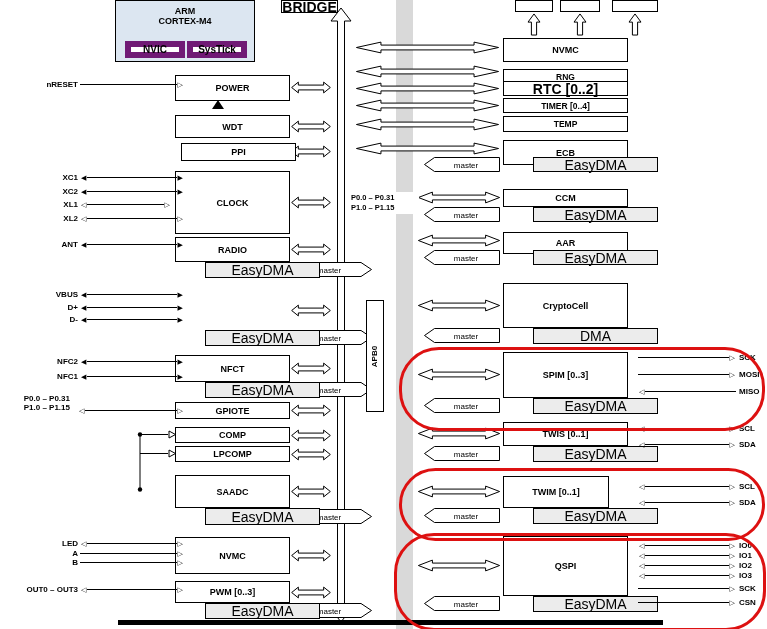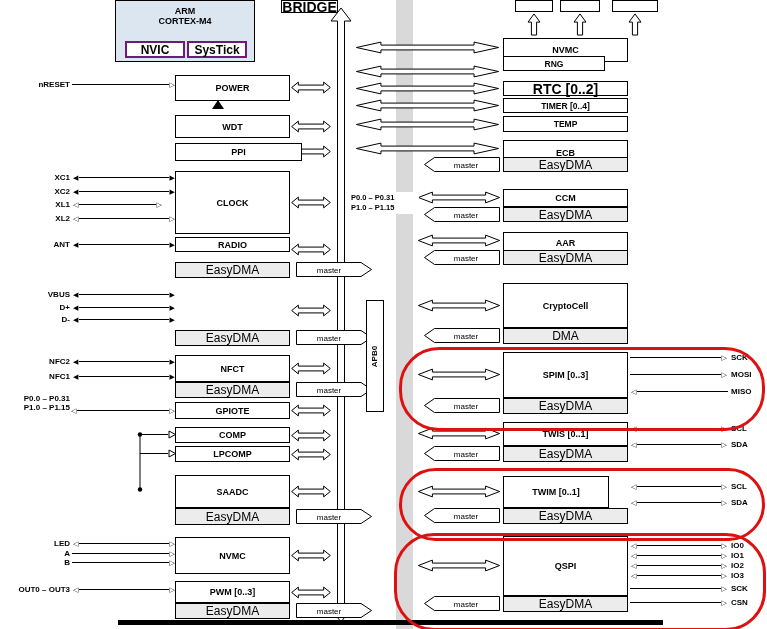--- a/index.html
+++ b/index.html
@@ -2,26 +2,26 @@
 <html><head>
 <meta charset="utf-8">
 <style>
   html,body{margin:0;padding:0;background:#fff;}
   #stage{position:relative;width:767px;height:629px;overflow:hidden;background:#fff;
          font-family:"Liberation Sans",sans-serif;color:#000;}
   .abs{position:absolute;}
   .blk{position:absolute;background:#fff;border:1px solid #000;display:flex;align-items:center;
        justify-content:center;font-weight:bold;font-size:9px;text-align:center;z-index:3;box-sizing:border-box;}
   .dma{position:absolute;background:#ececec;border:1px solid #000;display:flex;align-items:center;
-       justify-content:center;font-size:12px;z-index:3;box-sizing:border-box;}
+       justify-content:center;font-size:14px;z-index:3;box-sizing:border-box;margin-left:30px;}
   .cpu{background:#dce6f1;flex-direction:column;justify-content:flex-start;padding-top:5px;}
-  .sub{position:absolute;background:#fff;border:2px solid #701a75;display:flex;align-items:center;
-       justify-content:center;font-weight:bold;font-size:12px;box-sizing:border-box;}
+  .sub{position:absolute;background:#fff;border:6px solid #701a75;display:flex;align-items:center;
+       justify-content:center;font-weight:bold;font-size:10px;box-sizing:border-box;}
   .bus{position:absolute;background:#d9d9d9;z-index:0;}
-  .sig{position:absolute;display:flex;align-items:center;font-size:8px;font-weight:bold;height:11px;z-index:4;}
+  .sig{position:absolute;display:flex;align-items:center;font-size:8px;font-weight:bold;height:11px;z-index:4;padding-left:8px;}
   .sig .lbl{text-align:right;padding-right:2px;}
   .llbl{width:70px;}
   .rlbl{width:34px;padding-left:3px;text-align:left;}
   .sig .line{flex:1;height:1px;background:#000;}
   .sig .tri{font-size:7px;line-height:1;font-weight:normal;padding:0 1px;}
   .oval{position:absolute;border:3px solid #dd1111;border-radius:40px;z-index:10;pointer-events:none;}
   .apbbox{position:absolute;background:#fff;border:1px solid #000;z-index:3;display:flex;
           align-items:center;justify-content:center;box-sizing:border-box;}
   .apbbox span{transform:rotate(-90deg);font-size:8px;font-weight:bold;white-space:nowrap;}
   .note{position:absolute;background:#fff;font-size:7.5px;font-weight:bold;line-height:10px;z-index:5;
@@ -163,38 +163,38 @@
       <span>APB0</span>
     </div>
 
   <div class="note" style="left:349px;top:192px;width:66px">
     <div>P0.0 – P0.31</div>
     <div>P1.0 – P1.15</div>
   </div>
 
   <div class="blk" style="left:175px;top:75px;width:115px;height:26px">POWER</div>
   <div class="blk" style="left:175px;top:115px;width:115px;height:23px">WDT</div>
-  <div class="blk" style="left:175px;top:143px;width:127px;height:18px">PPI</div>
+  <div class="blk" style="left:181px;top:143px;width:115px;height:18px">PPI</div>
   <div class="blk" style="left:175px;top:171px;width:115px;height:63px">CLOCK</div>
-  <div class="blk" style="left:175px;top:237px;width:115px;height:15px">RADIO</div>
+  <div class="blk" style="left:175px;top:237px;width:115px;height:25px">RADIO</div>
   <div class="dma" style="left:175px;top:262px;width:115px;height:16px">EasyDMA</div>
   <div class="dma" style="left:175px;top:330px;width:115px;height:16px">EasyDMA</div>
   <div class="blk" style="left:175px;top:355px;width:115px;height:27px">NFCT</div>
   <div class="dma" style="left:175px;top:382px;width:115px;height:16px">EasyDMA</div>
   <div class="blk" style="left:175px;top:402px;width:115px;height:17px">GPIOTE</div>
   <div class="blk" style="left:175px;top:427px;width:115px;height:16px">COMP</div>
   <div class="blk" style="left:175px;top:446px;width:115px;height:16px">LPCOMP</div>
   <div class="blk" style="left:175px;top:475px;width:115px;height:33px">SAADC</div>
   <div class="dma" style="left:175px;top:508px;width:115px;height:17px">EasyDMA</div>
   <div class="blk" style="left:175px;top:537px;width:115px;height:37px">NVMC</div>
   <div class="blk" style="left:175px;top:581px;width:115px;height:22px">PWM [0..3]</div>
   <div class="dma" style="left:175px;top:603px;width:115px;height:16px">EasyDMA</div>
 
   <div class="blk" style="left:503px;top:38px;width:125px;height:24px">NVMC</div>
-  <div class="blk" style="left:503px;top:56px;width:102px;height:15px;font-size:8.5px">RNG</div>
+  <div class="blk" style="left:503px;top:69px;width:125px;height:15px;font-size:8.5px">RNG</div>
   <div class="blk" style="left:503px;top:81px;width:125px;height:15px;font-size:14px">RTC [0..2]</div>
   <div class="blk" style="left:503px;top:98px;width:125px;height:15px;font-size:8.5px">TIMER [0..4]</div>
   <div class="blk" style="left:503px;top:116px;width:125px;height:16px;font-size:8.5px">TEMP</div>
   <div class="blk" style="left:503px;top:140px;width:125px;height:25px">ECB</div>
   <div class="dma" style="left:503px;top:157px;width:125px;height:15px">EasyDMA</div>
   <div class="blk" style="left:503px;top:189px;width:125px;height:18px">CCM</div>
   <div class="dma" style="left:503px;top:207px;width:125px;height:15px">EasyDMA</div>
   <div class="blk" style="left:503px;top:232px;width:125px;height:22px">AAR</div>
   <div class="dma" style="left:503px;top:250px;width:125px;height:15px">EasyDMA</div>
   <div class="blk" style="left:503px;top:283px;width:125px;height:45px">CryptoCell</div>

